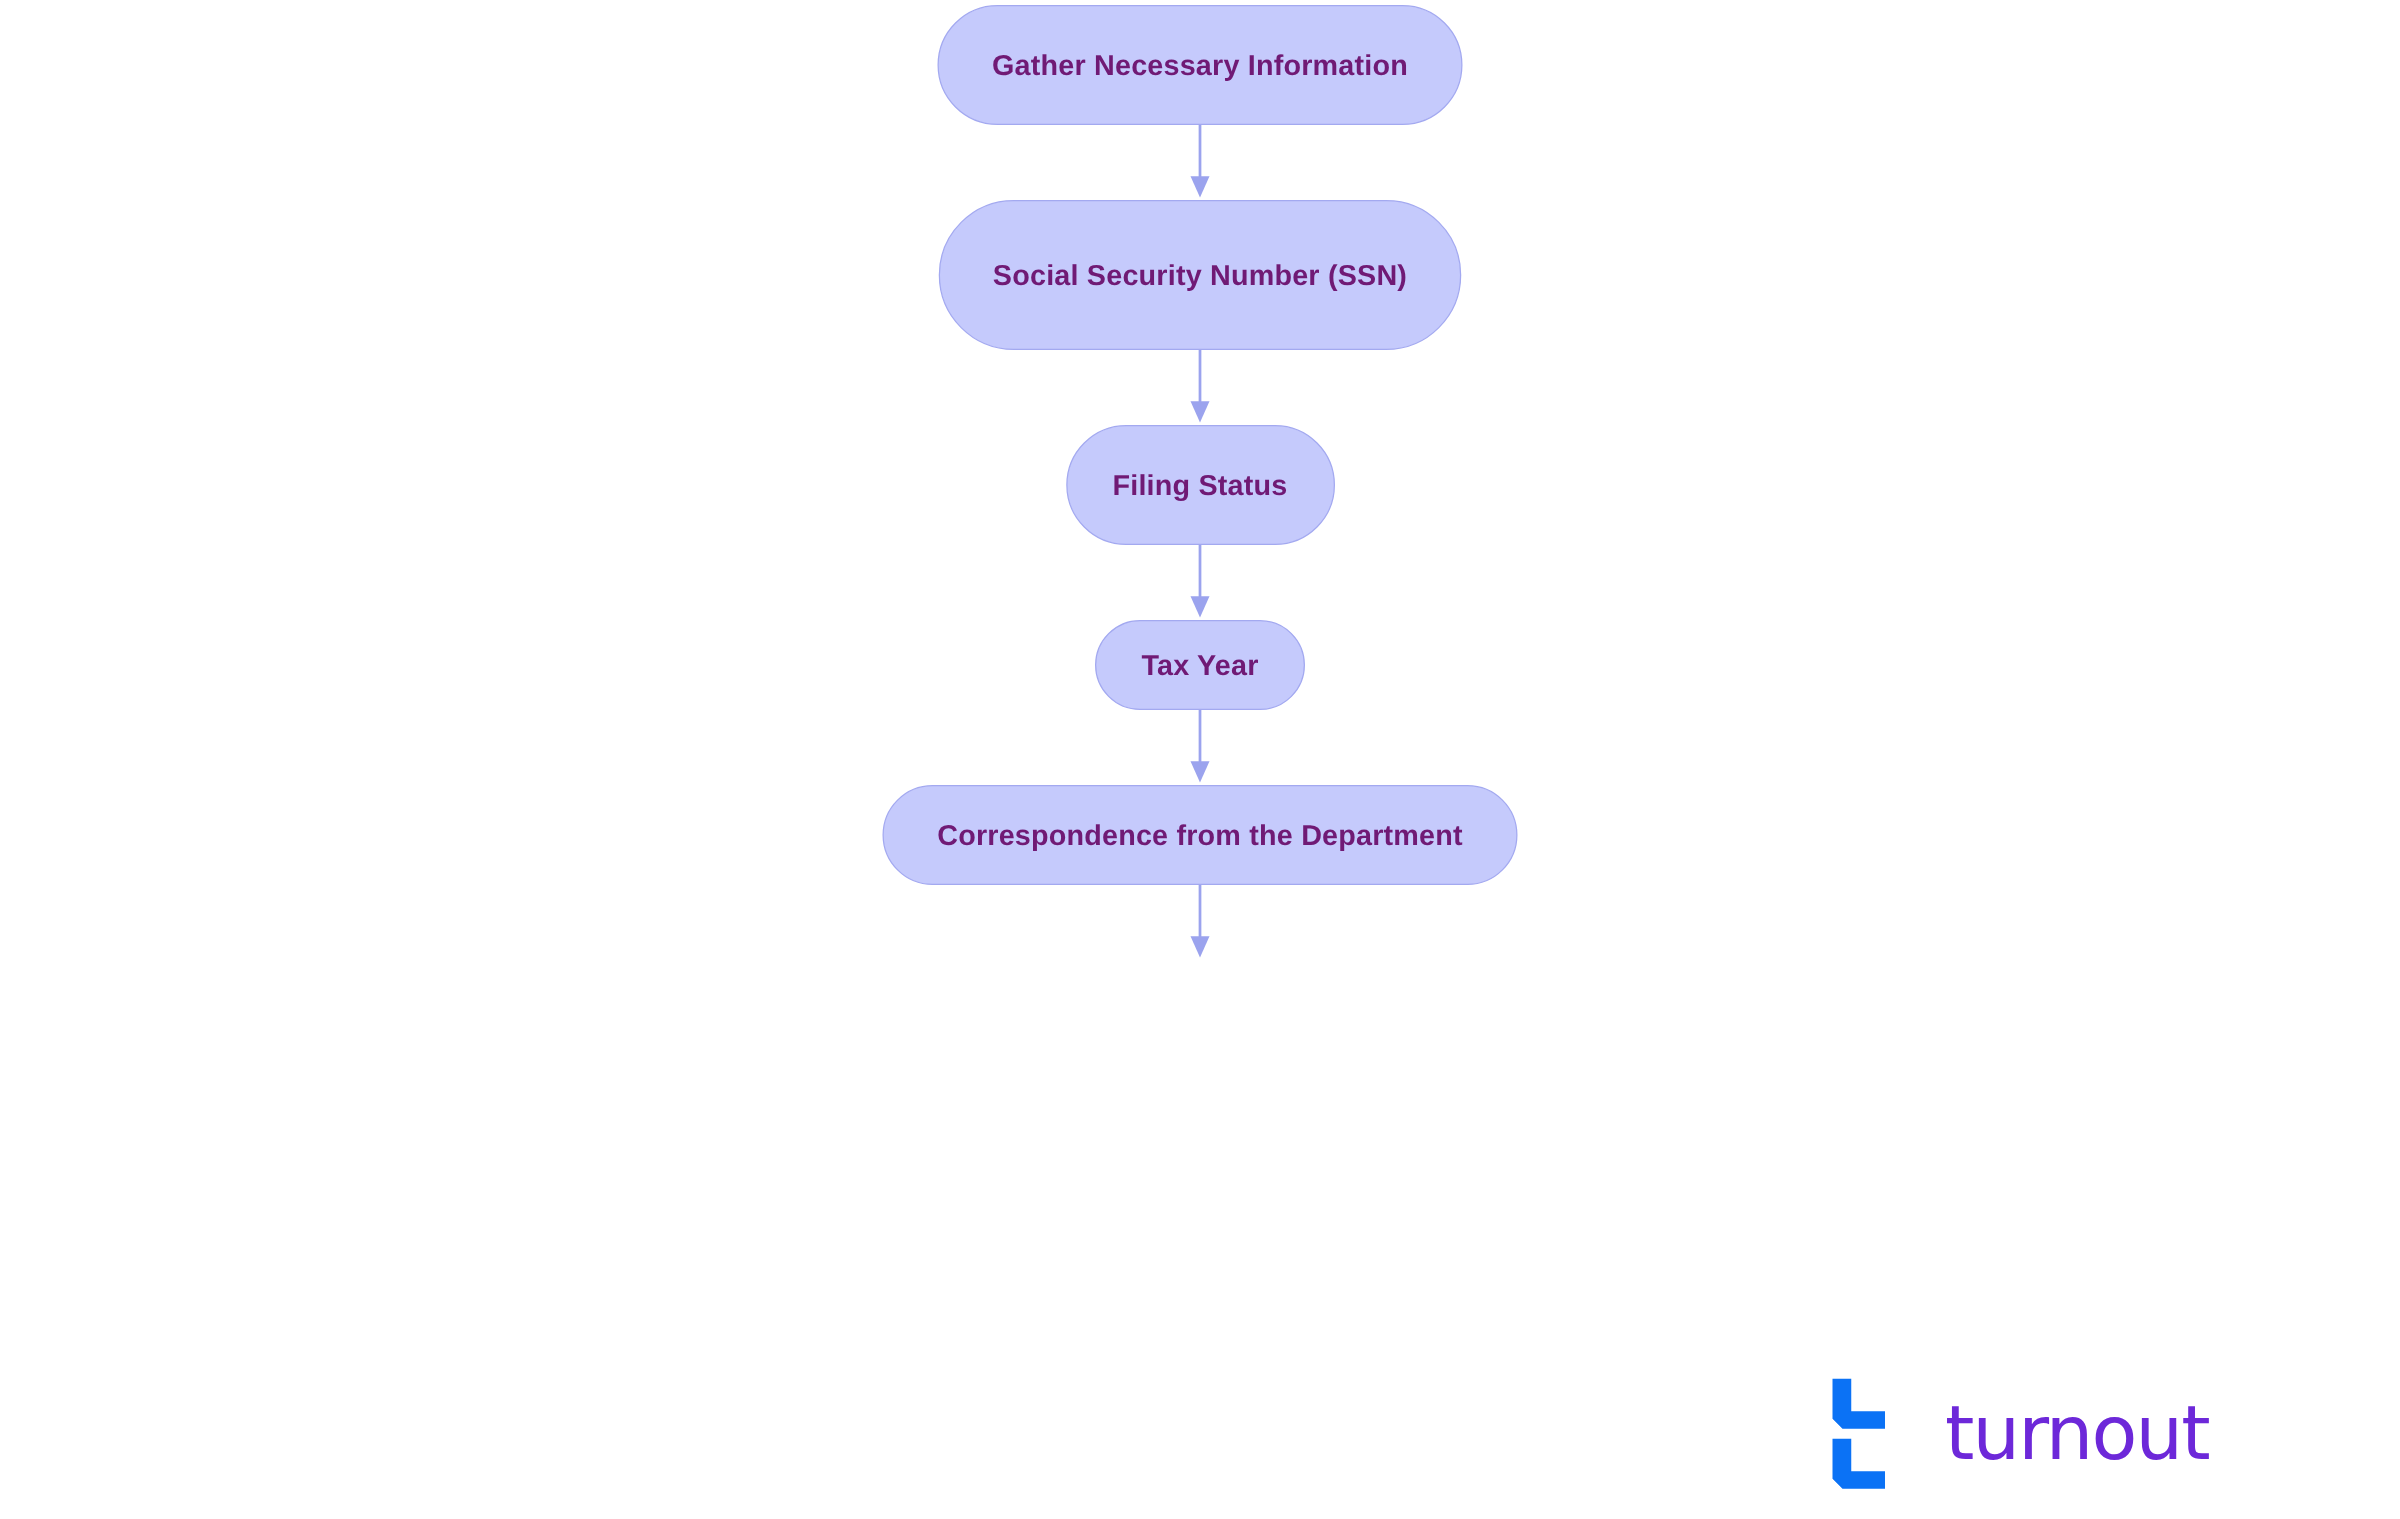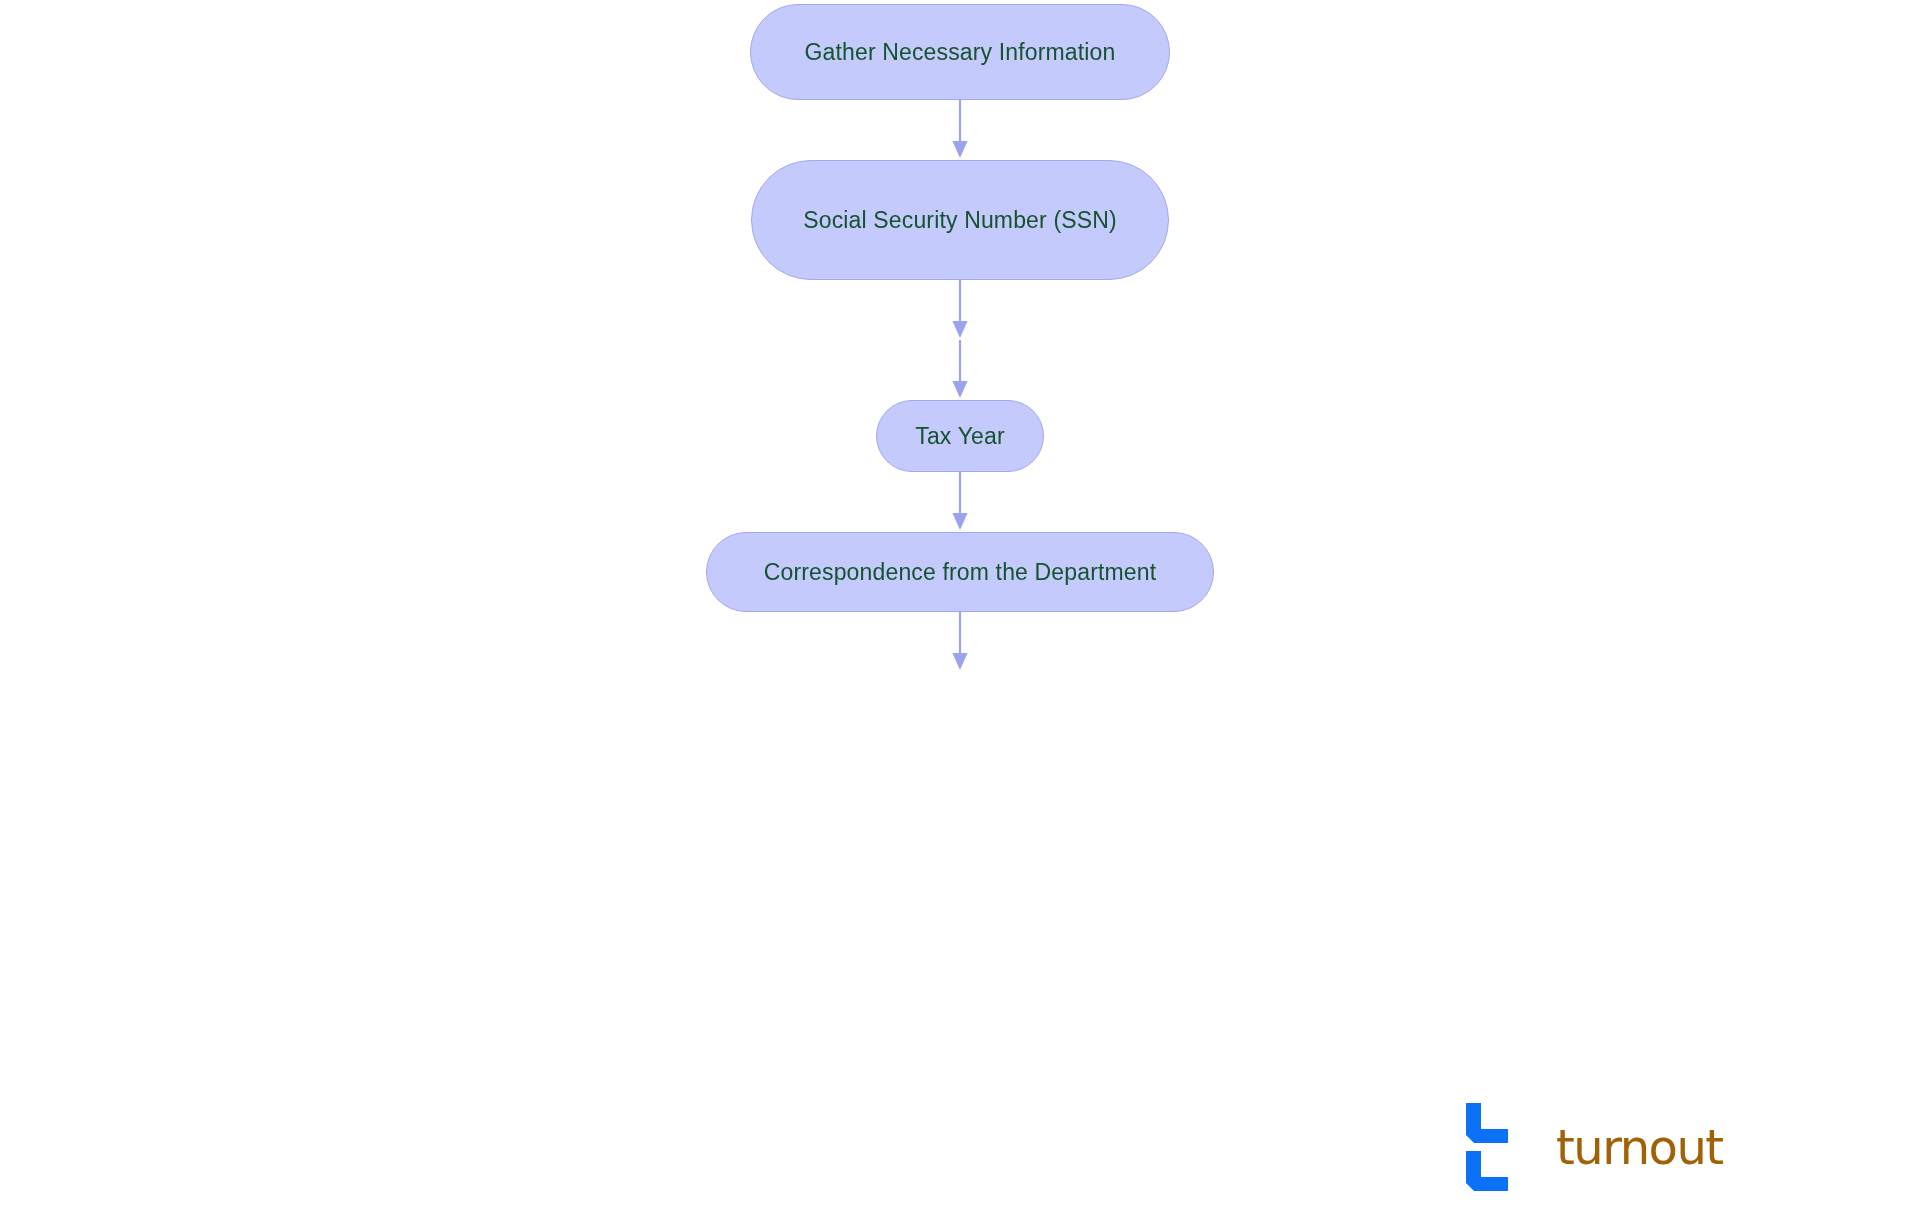--- a/index.html
+++ b/index.html
@@ -31,23 +31,23 @@
     display: flex;
     flex-direction: column;
     align-items: center;
   }
 
   .node {
     box-sizing: border-box;
     background: #c5cafc;
     border: 1.6px solid #a3a9f0;
     border-radius: 999px;
-    color: #14532d;
+    color: #701a75;
     font-size: 23px;
-    font-weight: 400;
+    font-weight: 700;
     letter-spacing: 0.15px;
     line-height: 1;
     display: flex;
     align-items: center;
     justify-content: center;
     text-align: center;
     white-space: nowrap;
     padding: 0 34px;
   }
 
@@ -82,24 +82,24 @@
     align-items: center;
   }
   #brand-logo .logo-mark {
     width: 52px;
     height: 92px;
     flex: 0 0 auto;
   }
   #brand-logo .logo-wordmark {
     margin-left: 40px;
     font-family: "DejaVu Sans", "Liberation Sans", sans-serif;
-    font-size: 48px;
+    font-size: 60px;
     font-weight: 400;
     letter-spacing: -1.5px;
-    color: #a16207;
+    color: #6d28d9;
     line-height: 1;
     white-space: nowrap;
   }
 </style>
 </head>
 <body>
 
 <div id="flowchart">
   <div class="flow-column" style="top:4px;">
 
@@ -118,20 +118,23 @@
       <span>Social Security Number (SSN)</span>
     </div>
 
     <div class="connector">
       <svg viewBox="0 0 26 60" xmlns="http://www.w3.org/2000/svg" aria-hidden="true">
         <line x1="13" y1="0" x2="13" y2="42" stroke="#9ba3ee" stroke-width="2.2"></line>
         <polygon points="13,58 5.4,41 20.6,41" fill="#9ba3ee"></polygon>
       </svg>
     </div>
 
+    <div class="node n-filing">
+      <span>Filing Status</span>
+    </div>
 
     <div class="connector">
       <svg viewBox="0 0 26 60" xmlns="http://www.w3.org/2000/svg" aria-hidden="true">
         <line x1="13" y1="0" x2="13" y2="42" stroke="#9ba3ee" stroke-width="2.2"></line>
         <polygon points="13,58 5.4,41 20.6,41" fill="#9ba3ee"></polygon>
       </svg>
     </div>
 
     <div class="node n-taxyear">
       <span>Tax Year</span>

